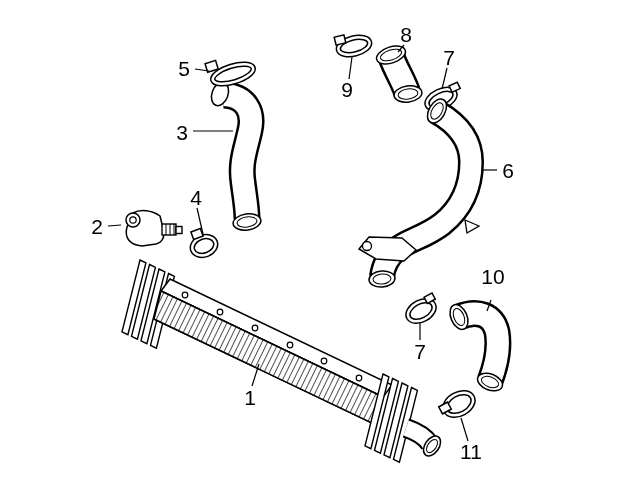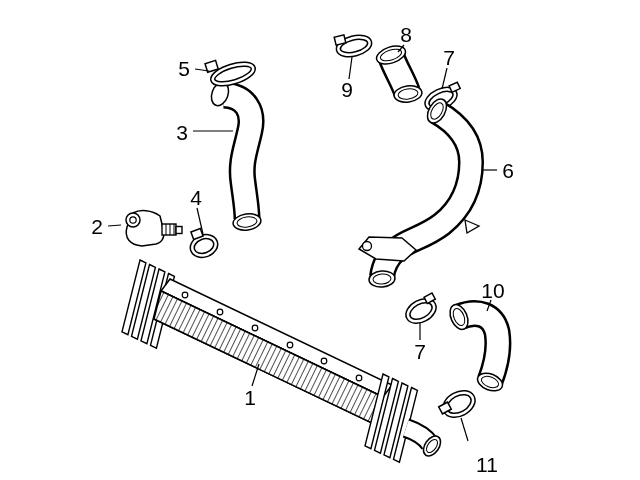--- a/index.html
+++ b/index.html
@@ -177,16 +177,16 @@
   <div class="callout" style="left:250px; top:397px;">1</div>
   <div class="callout" style="left:97px;  top:226px;">2</div>
   <div class="callout" style="left:182px; top:132px;">3</div>
   <div class="callout" style="left:196px; top:197px;">4</div>
   <div class="callout" style="left:184px; top:68px;">5</div>
   <div class="callout" style="left:508px; top:170px;">6</div>
   <div class="callout" style="left:449px; top:57px;">7</div>
   <div class="callout" style="left:420px; top:351px;">7</div>
   <div class="callout" style="left:406px; top:34px;">8</div>
   <div class="callout" style="left:347px; top:89px;">9</div>
-  <div class="callout" style="left:493px; top:290px;">10</div>
-  <div class="callout" style="left:471px; top:464px;margin-left:16px;">11</div>
+  <div class="callout" style="left:493px; top:276px;">10</div>
+  <div class="callout" style="left:471px; top:451px;">11</div>
 
 </div>
 
 </body></html>

